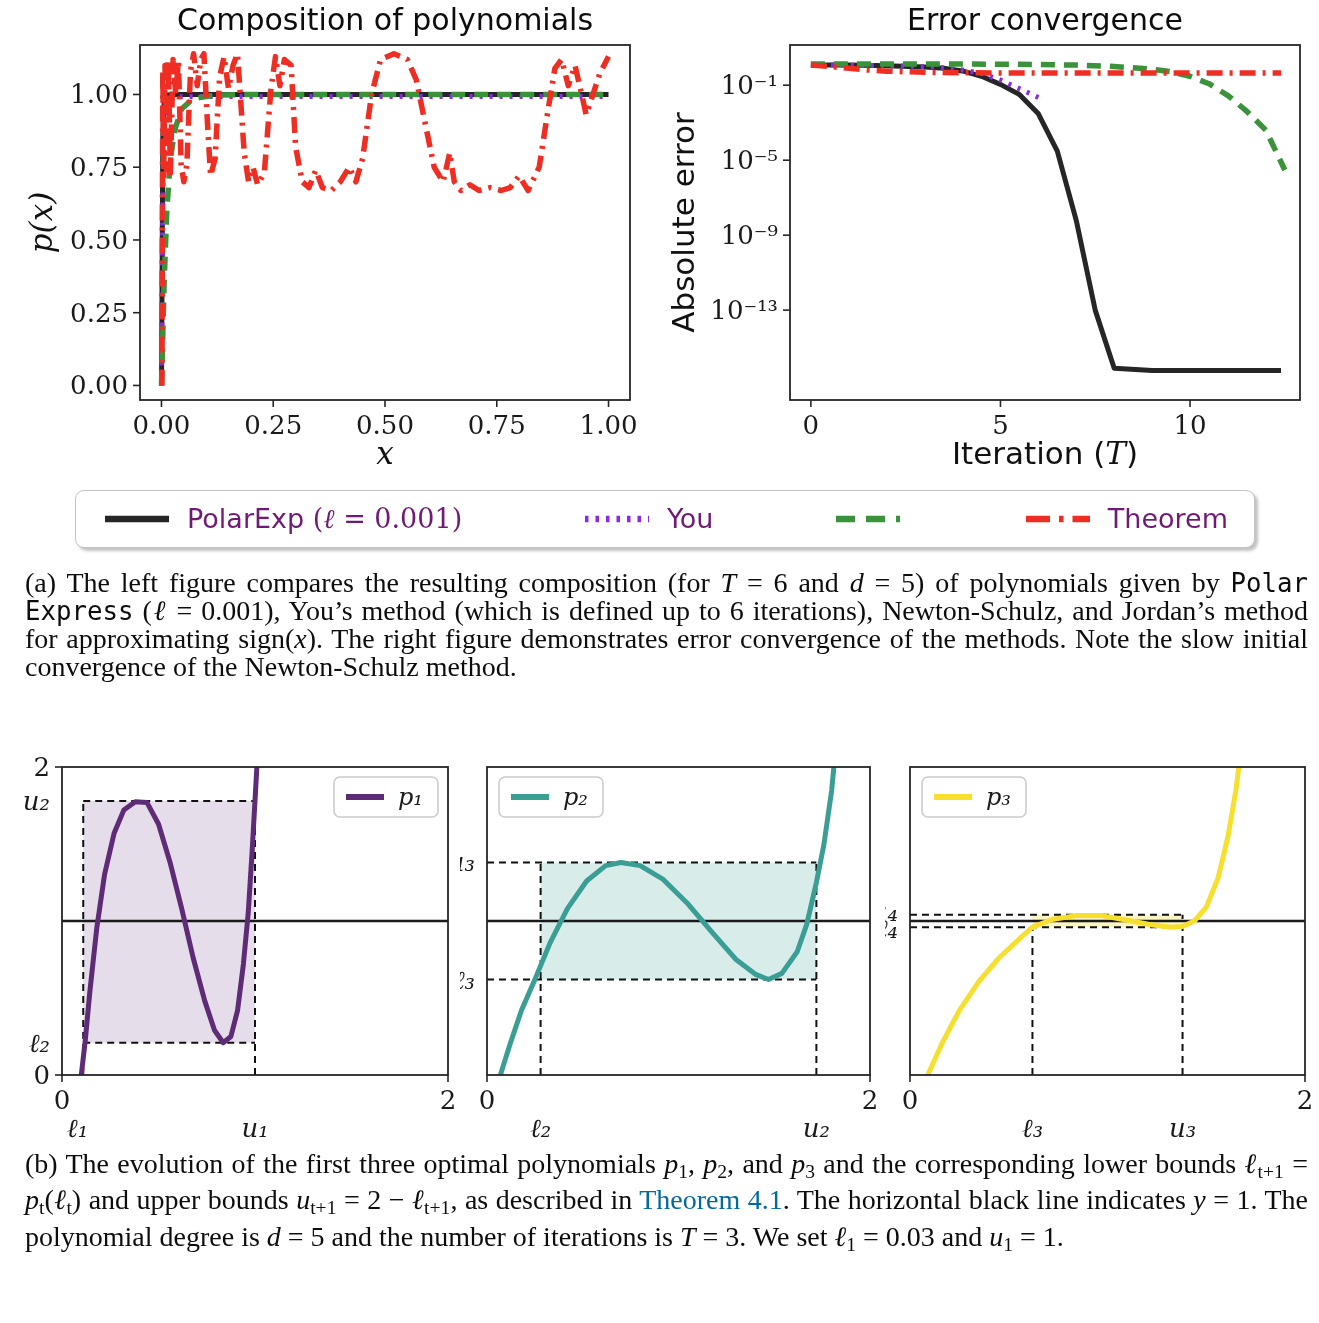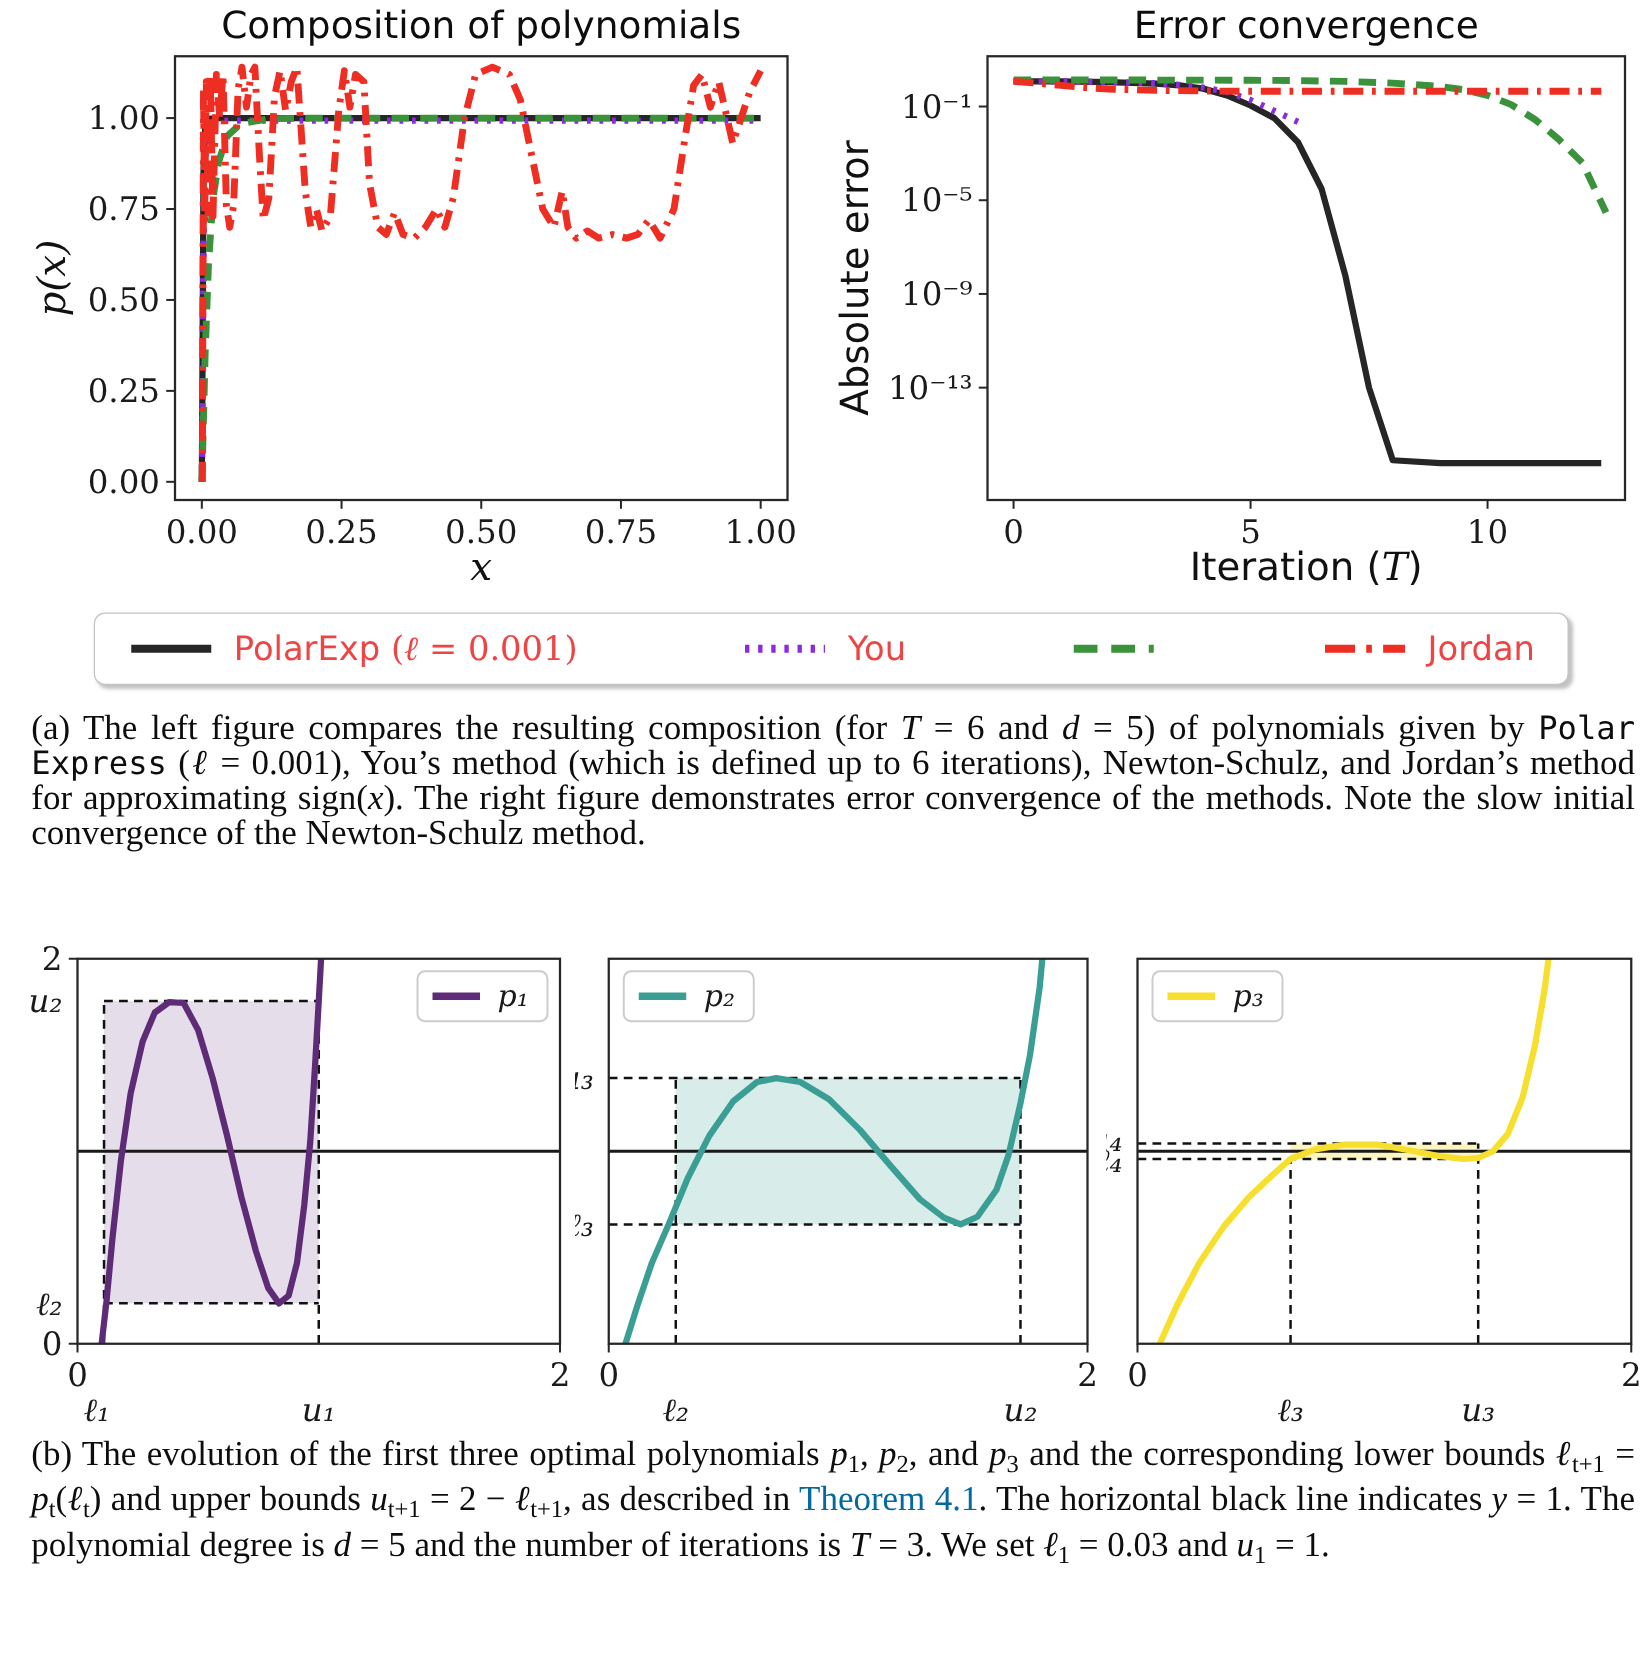--- a/index.html
+++ b/index.html
@@ -7,21 +7,21 @@
         font-family:"Liberation Serif",serif;color:#111;}
   .abs{position:absolute;}
   svg{display:block;}
   
   #legend-bar{left:75px;top:490px;width:1180px;height:58px;
     border:1.6px solid #c4c4c4;border-radius:9px;background:#fff;
     box-shadow:3px 3px 3px rgba(120,120,120,.45);
     display:flex;align-items:center;justify-content:space-between;
     padding:0 26px;box-sizing:border-box;}
   .lg-item{display:flex;align-items:center;gap:15px;}
-  .lg-label{font-size:27px;color:#ef4444;white-space:nowrap;}
+  .lg-label{font-size:27px;color:#701a75;white-space:nowrap;}
   .lg-sans{font-family:"DejaVu Sans","Liberation Sans",sans-serif;}
   .lg-serif{font-family:"DejaVu Serif","Liberation Serif",serif;}
   .lg-mathit{font-family:"DejaVu Serif","Liberation Serif",serif;font-style:italic;}
   
   .caption{font-size:28px;line-height:28px;text-align:justify;color:#0d0d0d;}
   #caption-a{left:25px;top:569px;width:1283px;}
   #caption-b{left:25px;top:1150px;width:1283px;}
   .sg-n{}
   .sg-i{font-style:italic;}
   .sg-m{font-family:"DejaVu Sans Mono","Liberation Mono",monospace;font-size:0.92em;}
@@ -116,21 +116,21 @@
       </div>
       <div class="lg-item">
         <svg width="70" height="12">
           <line x1="3" y1="6" x2="67" y2="6" stroke="#3a923a" stroke-width="6.5" stroke-dasharray="19 11"></line>
         </svg>
       </div>
       <div class="lg-item">
         <svg width="70" height="12">
           <line x1="3" y1="6" x2="67" y2="6" stroke="#ee2e22" stroke-width="6.5" stroke-dasharray="24 9 4.5 9"></line>
         </svg>
-        <span class="lg-label"><span class="lg-sans">Jordan</span></span>
+        <span class="lg-label"><span class="lg-sans">Theorem</span></span>
       </div>
     </div>
 
   <div class="abs caption" id="caption-a"><span class="sg-n">(a) The left figure compares the resulting composition (for </span><span class="sg-i">T</span><span class="sg-n"> = 6 and </span><span class="sg-i">d</span><span class="sg-n"> = 5) of polynomials given by </span><span class="sg-m">Polar Express</span><span class="sg-n"> (</span><span class="sg-i">ℓ</span><span class="sg-n"> = 0.001), You’s method (which is defined up to 6 iterations), Newton-Schulz, and Jordan’s method for approximating sign(</span><span class="sg-i">x</span><span class="sg-n">). The right figure demonstrates error convergence of the methods. Note the slow initial convergence of the Newton-Schulz method.</span></div>
 
   <svg class="abs" style="left:20px;top:755px" width="440" height="392">
       <defs>
         <clipPath id="clip-p1">
           <rect x="42" y="12" width="386" height="308"></rect>
         </clipPath>

